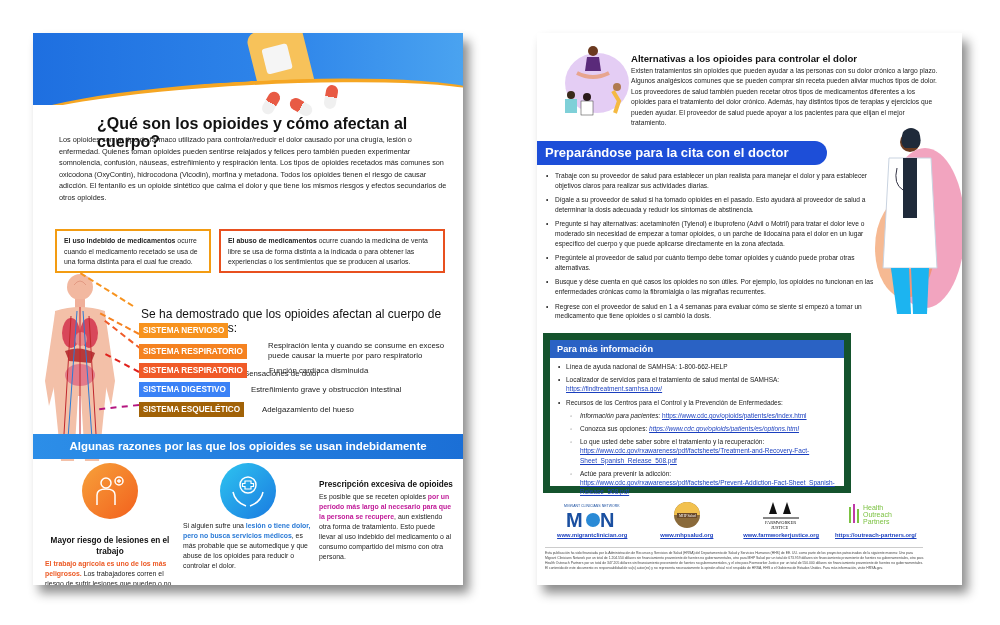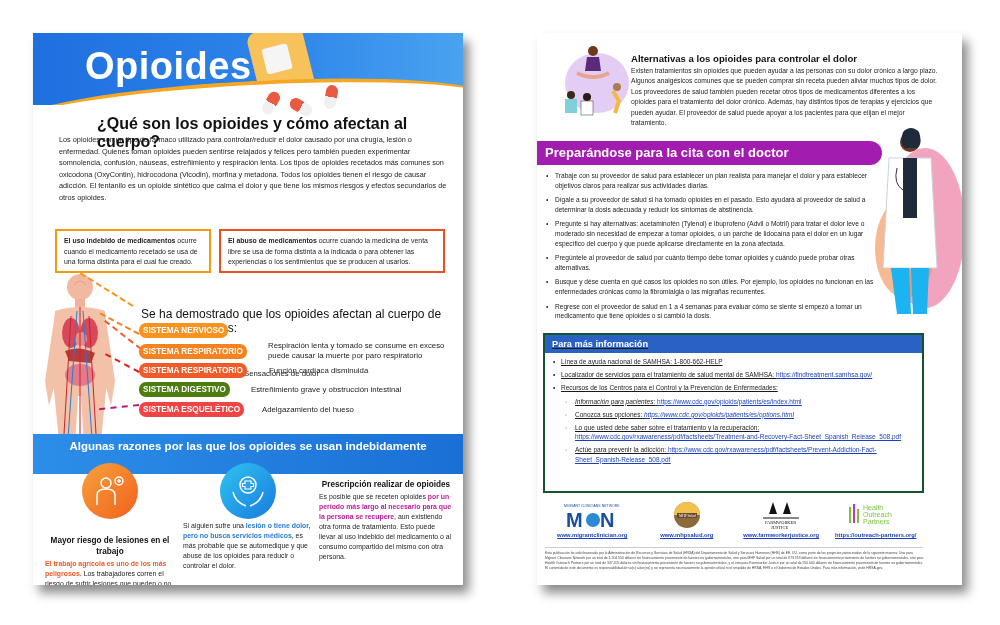--- a/index.html
+++ b/index.html
@@ -18,42 +18,42 @@
   .pill{position:absolute;width:12px;height:24px;border-radius:6px;background:linear-gradient(#e85a44 50%,#f0f0f0 50%);}
   .h2{position:absolute;left:26px;top:82px;font-size:16px;font-weight:bold;color:#111;margin-left:38px;}
   .intro{position:absolute;left:26px;top:101px;width:392px;font-size:7.3px;line-height:11.6px;color:#222;}
   .defbox{position:absolute;top:196px;height:44px;border:2px solid;padding:5px 7px;font-size:6.9px;line-height:10.5px;color:#222;}
   .defbox b{font-weight:bold;}
   #def1{left:22px;width:156px;border-color:#f39c12;}
   #def2{left:186px;width:226px;border-color:#e8501f;}
   .riskbar{position:absolute;left:56px;top:247px;width:364px;height:22px;background:#ec4d23;border-radius:0 10px 10px 0;color:#fff;font-size:10.4px;font-weight:bold;line-height:22px;padding-left:8px;}
   .body-fig{position:absolute;left:8px;top:238px;width:78px;height:190px;}
   .subhead{position:absolute;left:108px;top:274px;font-size:12px;font-weight:normal;color:#111;}
-  .sys{position:absolute;left:106px;height:15px;color:#fff;font-size:8.2px;font-weight:bold;line-height:15px;padding:0 4px;white-space:nowrap;border-radius:7px;}
+  .sys{position:absolute;left:106px;height:15px;color:#fff;font-size:8.2px;font-weight:bold;line-height:15px;padding:0 4px;white-space:nowrap;}
   .sysdesc{position:absolute;font-size:7.8px;line-height:10px;color:#222;}
   .arrow{position:absolute;height:0;border-top:2px dashed;transform-origin:right center;}
-  .reasonbar{position:absolute;left:0;top:401px;width:430px;height:40px;background:linear-gradient(90deg,#2c8ee8,#1b6fd6);color:#fff;font-size:11.5px;font-weight:bold;text-align:center;line-height:25px;}
+  .reasonbar{position:absolute;left:0;top:401px;width:430px;height:25px;background:linear-gradient(90deg,#2c8ee8,#1b6fd6);color:#fff;font-size:11.5px;font-weight:bold;text-align:center;line-height:25px;}
   .reason{position:absolute;top:430px;width:130px;text-align:center;}
   .reason .ic{width:56px;height:56px;border-radius:50%;margin:0 auto;position:relative;display:flex;align-items:center;justify-content:center;color:#fff;font-size:24px;font-weight:bold;}
   .reason h3{font-size:8.2px;font-weight:bold;margin-top:16px;line-height:11px;color:#111;}
   .reason p{font-size:6.9px;line-height:10px;margin-top:2px;text-align:left;color:#222;}
   .hl-or{color:#ec5a25;font-weight:bold;}
   .hl-bl{color:#2a7ad6;font-weight:bold;}
   .hl-pk{color:#c01a98;font-weight:bold;}
 
   
   .alt-fig{position:absolute;left:20px;top:10px;width:74px;height:80px;}
   .alt-title{position:absolute;left:94px;top:20px;font-size:9.6px;font-weight:bold;color:#111;}
   .alt-text{position:absolute;left:94px;top:33px;width:310px;font-size:6.7px;line-height:10.4px;color:#222;}
-  .prepbar{position:absolute;left:0;top:108px;width:345px;height:24px;background:#a21caf;border-radius:0 12px 12px 0;color:#fff;font-size:13px;font-weight:bold;line-height:24px;padding-left:8px;}
+  .prepbar{position:absolute;left:0;top:108px;width:290px;height:24px;background:#1d4ed8;border-radius:0 12px 12px 0;color:#fff;font-size:13px;font-weight:bold;line-height:24px;padding-left:8px;}
   .prep-list{position:absolute;left:8px;top:138px;width:330px;list-style:none;}
   .prep-list li{position:relative;padding-left:10px;font-size:6.6px;line-height:9.6px;margin-bottom:5px;color:#222;}
   .prep-list li::before{content:"\2022";position:absolute;left:1px;top:0;}
   .doctor{position:absolute;left:318px;top:95px;width:110px;height:195px;}
-  .infobox{position:absolute;left:6px;top:300px;width:381px;height:160px;border:2px solid #14532d;text-decoration:underline;}
+  .infobox{position:absolute;left:6px;top:300px;width:308px;height:160px;border:7px solid #14532d;}
   .infohead{height:18px;background:#2a62c4;color:#fff;font-size:9.2px;font-weight:bold;line-height:18px;padding-left:7px;}
   .info-list{list-style:none;padding:4px 8px 0 8px;}
   .info-list li{position:relative;padding-left:8px;font-size:6.5px;line-height:9.2px;margin-bottom:4px;color:#222;}
   .info-list li::before{content:"\2022";position:absolute;left:0;}
   .info-list li.sub{padding-left:22px;margin-bottom:4px;}
   .info-list li.sub::before{content:"\25E6";left:12px;color:#777;}
   .info-list a{color:#1a3fbf;text-decoration:underline;}
   .info-list a.it{font-style:italic;}
   .it-lbl{font-style:italic;}
   .logos{position:absolute;left:8px;top:468px;width:378px;height:42px;display:flex;justify-content:space-around;}
@@ -69,21 +69,20 @@
 <div class="page" id="p1">
   <div class="banner">
     <div class="pill-bottle">
         <div class="pill-label"></div>
       </div>
     <div class="banner-wave"></div>
   </div>
   <div class="pill" style="left:232px;top:58px;transform:rotate(30deg);"></div>
   <div class="pill" style="left:262px;top:62px;transform:rotate(-60deg);"></div>
   <div class="pill" style="left:292px;top:52px;transform:rotate(10deg);"></div>
-  <div class="title">Opioides</div>
 
   <div class="h2">¿Qué son los opioides y cómo afectan al cuerpo?</div>
   <div class="intro">Los opioides son un tipo de fármaco utilizado para controlar/reducir el dolor causado por una cirugía, lesión o enfermedad. Quienes toman opioides pueden sentirse relajados y felices pero también pueden experimentar somnolencia, confusión, náuseas, estreñimiento y respiración lenta. Los tipos de opioides recetados más comunes son oxicodona (OxyContin), hidrocodona (Vicodin), morfina y metadona. Todos los opioides tienen el riesgo de causar adicción. El fentanilo es un opioide sintético que calma el dolor y que tiene los mismos riesgos y efectos secundarios de otros opioides.</div>
 
   <div class="defbox" id="def1">
     <b>El uso indebido de medicamentos</b><span> ocurre cuando el medicamento recetado se usa de una forma distinta para el cual fue creado.</span>
   </div>
   <div class="defbox" id="def2">
     <b>El abuso de medicamentos</b><span> ocurre cuando la medicina de venta libre se usa de forma distinta a la indicada o para obtener las experiencias o los sentimientos que se producen al usarlos.</span>
   </div>
@@ -109,29 +108,29 @@
   <div class="arrow" style="left:38px;top:272px;width:62px;border-color:#f7931e;transform:rotate(32deg);"></div>
   <div class="arrow" style="left:62px;top:300px;width:44px;border-color:#f58220;transform:rotate(28deg);"></div>
   <div class="arrow" style="left:62px;top:315px;width:46px;border-color:#f05a28;transform:rotate(38deg);"></div>
   <div class="arrow" style="left:68px;top:338px;width:38px;border-color:#e0201b;transform:rotate(28deg);"></div>
   <div class="arrow" style="left:66px;top:371px;width:40px;border-color:#b5167f;transform:rotate(-6deg);"></div>
 
   <div class="sys" style="top:290px;background:#f7931e;">SISTEMA NERVIOSO</div>
   <div class="sysdesc" style="left:211px;top:292px;margin-top:44px;">Sensaciones de dolor</div>
 
   <div class="sys" style="top:311px;background:#f58220;">SISTEMA RESPIRATORIO</div>
-  <div class="sysdesc" style="left:235px;top:308px;width:180px;">Respiración lenta y tomado se consume en exceso puede causar la muerte por paro respiratorio</div>
+  <div class="sysdesc" style="left:235px;top:308px;width:180px;">Respiración lenta y cuando se consume en exceso puede causar la muerte por paro respiratorio</div>
 
   <div class="sys" style="top:330px;background:#f05a28;">SISTEMA RESPIRATORIO</div>
   <div class="sysdesc" style="left:236px;top:333px;">Función cardíaca disminuida</div>
 
-  <div class="sys" style="top:349px;background:#4d7c0f;">SISTEMA DIGESTIVO</div>
+  <div class="sys" style="top:349px;background:#3b82f6;">SISTEMA DIGESTIVO</div>
   <div class="sysdesc" style="left:218px;top:352px;">Estreñimiento grave y obstrucción intestinal</div>
 
-  <div class="sys" style="top:369px;background:#ef4444;">SISTEMA ESQUELÉTICO</div>
+  <div class="sys" style="top:369px;background:#a16207;">SISTEMA ESQUELÉTICO</div>
   <div class="sysdesc" style="left:229px;top:372px;">Adelgazamiento del hueso</div>
 
   <div class="reasonbar">Algunas razones por las que los opioides se usan indebidamente</div>
 
   <div class="reason" style="left:12px;">
     <div class="ic" style="background:linear-gradient(135deg,#f7a23b,#f2601d);">
       <svg width="36" height="36" viewBox="0 0 36 36">
           <circle cx="14" cy="10" r="5" fill="none" stroke="#fff" stroke-width="1.5"></circle>
           <path d="M5 32 V22 q0 -6 9 -6 q9 0 9 6 V32" fill="none" stroke="#fff" stroke-width="1.5"></path>
           <circle cx="27" cy="8" r="4" fill="none" stroke="#fff" stroke-width="1.5"></circle>
@@ -147,21 +146,21 @@
       <svg width="38" height="38" viewBox="0 0 38 38">
           <circle cx="19" cy="13" r="8" fill="none" stroke="#fff" stroke-width="1.5"></circle>
           <path d="M16 9h6v2.5h2.5v3h-2.5V17h-6v-2.5h-2.5v-3H16z" fill="none" stroke="#fff" stroke-width="1.2"></path>
           <path d="M4 20 q2 10 13 14 M34 20 q-2 10 -13 14" fill="none" stroke="#fff" stroke-width="1.5"></path>
         </svg>
     </div>
     <p><span>Si alguien sufre una </span><span class="hl-bl">lesión o tiene dolor, pero no busca servicios médicos</span><span>, es más probable que se automedique y que abuse de los opioides para reducir o controlar el dolor.</span></p>
   </div>
 
   <div class="reason" style="left:286px;width:134px;">
-    <h3>Prescripción realizar de opioides</h3>
+    <h3>Prescripción excesiva de opioides</h3>
     <p><span>Es posible que se receten opioides </span><span class="hl-pk">por un período más largo al necesario para que la persona se recupere</span><span>, aun existiendo otra forma de tratamiento. Esto puede llevar al uso indebido del medicamento o al consumo compartido del mismo con otra persona.</span></p>
   </div>
 </div>
 
 <div class="page" id="p2">
   <svg class="alt-fig" viewBox="0 0 74 80">
     <ellipse cx="40" cy="40" rx="32" ry="30" fill="#d9b8f0" opacity=".7"></ellipse>
     <circle cx="36" cy="8" r="5" fill="#6b3a1f"></circle>
     <path d="M30 14 h12 l2 14 h-16z" fill="#5a2a7a"></path>
     <path d="M20 30 q16 8 32 0" stroke="#e7a58f" stroke-width="4" fill="none"></path>

